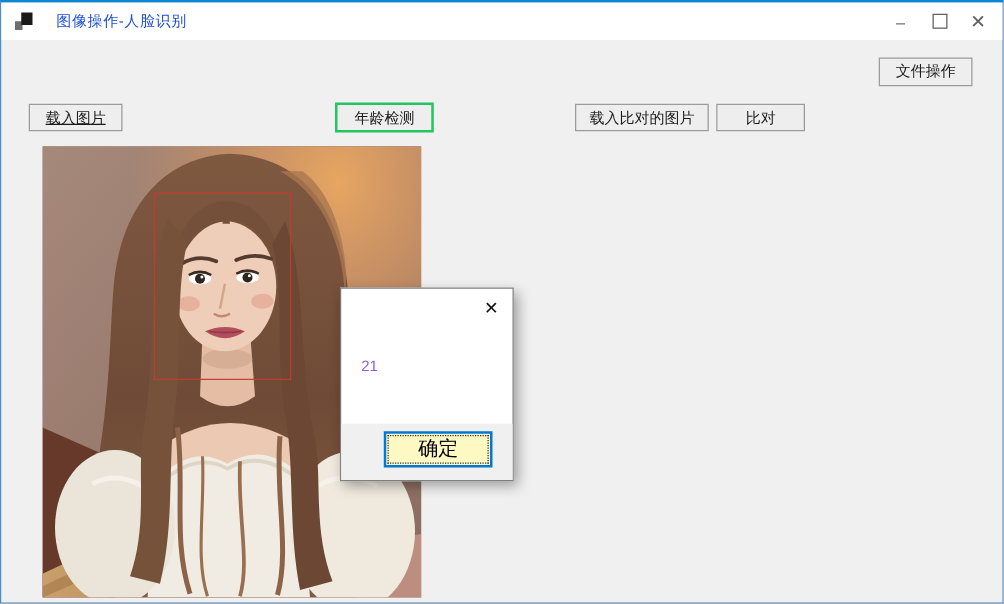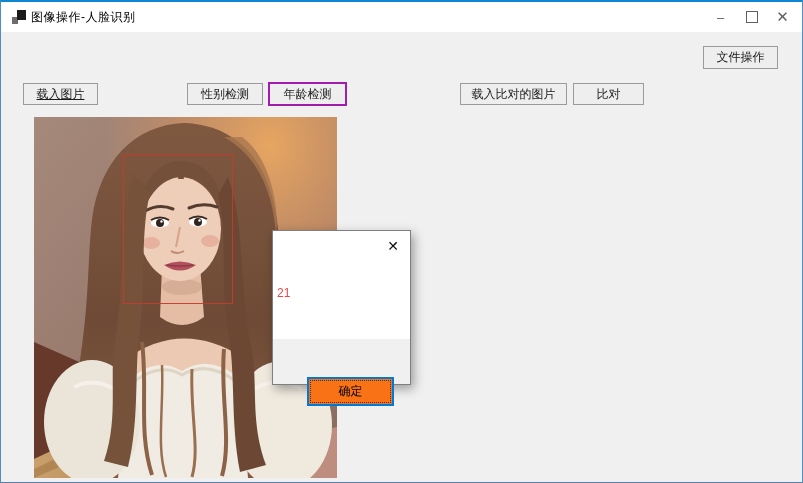--- a/index.html
+++ b/index.html
@@ -3,43 +3,43 @@
 <meta charset="utf-8">
 <style>
   html,body{margin:0;padding:0;background:#cfd4da;font-family:"Liberation Sans","DejaVu Sans",sans-serif;}
   .window{position:relative;width:803px;height:483px;box-sizing:border-box;background:#f0f0f0;
     border-top:2px solid #0e87d3;border-left:1px solid #4d8ec6;border-right:1px solid #4d8ec6;border-bottom:1px solid #5b7ea8;overflow:hidden;}
   
   .titlebar{position:absolute;left:0;top:0;width:100%;height:30px;background:#ffffff;display:flex;align-items:center;}
   .app-icon{position:relative;width:15px;height:14px;margin-left:11px;flex:0 0 auto;}
   .app-icon .sq1{position:absolute;left:0;bottom:0;width:6px;height:7px;background:#6d6d6d;}
   .app-icon .sq2{position:absolute;left:5px;top:0;width:9px;height:10px;background:#1a1a1a;}
-  .title-text{margin-left:4px;font-size:12px;color:#000000;letter-spacing:0.5px;}
+  .title-text{margin-left:18px;font-size:12px;color:#1d4ed8;letter-spacing:0.5px;}
   .win-controls{position:absolute;right:4px;top:0;height:30px;display:flex;}
   .win-btn{width:31px;height:30px;display:flex;align-items:center;justify-content:center;color:#5f5f5f;font-size:13px;cursor:default;}
   .maximize-box{width:10px;height:10px;border:1px solid #5f5f5f;display:inline-block;}
   
   .btn{position:absolute;box-sizing:border-box;background:#eeeeee;border:1px solid #9b9b9b;
     font-size:12px;color:#1a1a1a;display:flex;align-items:center;justify-content:center;
     font-family:"Liberation Sans","DejaVu Sans",sans-serif;padding:0;}
-  .btn.focused{border:2px solid #a21caf;}
+  .btn.focused{border:2px solid #22c55e;}
   
   .photo{position:absolute;left:33px;top:115px;width:303px;height:361px;overflow:hidden;background:#9a7c6e;}
   .photo svg{display:block;}
   .face-box{position:absolute;left:89px;top:37px;width:110px;height:150px;border:1px solid rgba(197,59,46,0.95);box-sizing:border-box;}
   
   .dialog{position:absolute;left:271px;top:228px;width:139px;height:155px;background:#ffffff;
     border:1px solid #7f7f7f;box-sizing:border-box;box-shadow:3px 4px 10px rgba(0,0,0,0.35);}
   .dialog-close{position:absolute;top:5px;right:7px;width:20px;height:20px;display:flex;align-items:center;justify-content:center;
     color:#111;font-size:14px;font-weight:400;cursor:default;}
-  .dialog-result{position:absolute;left:4px;top:55px;font-size:12px;color:#ef4444;}
+  .dialog-result{position:absolute;left:16px;top:55px;font-size:12px;color:#8b5cf6;}
   .dialog-footer{position:absolute;left:0;bottom:0;width:100%;height:45px;background:#f0f0f0;}
   .ok-btn{position:absolute;left:34px;top:114px;width:87px;height:29px;box-sizing:border-box;
-    border:2px solid #0078d7;background:#f97316;font-size:12px;color:#000;
-    display:flex;align-items:center;justify-content:center;outline:1px dotted #333;outline-offset:-4px;margin-top:32px;}
+    border:2px solid #0078d7;background:#fef9c3;font-size:16px;color:#000;
+    display:flex;align-items:center;justify-content:center;outline:1px dotted #333;outline-offset:-4px;}
 </style>
 </head>
 <body>
 
 <div class="window">
 
   <div class="titlebar">
     <span class="app-icon">
         <span class="sq1"></span>
         <span class="sq2"></span>
@@ -50,21 +50,20 @@
       <span class="win-btn">
           <span class="maximize-box"></span>
         </span>
       <span class="win-btn" style="font-size:15px;">✕</span>
     </span>
   </div>
 
   <button class="btn" style="left:702px;top:44px;width:75px;height:23px;">文件操作</button>
 
   <button class="btn" style="left:22px;top:81px;width:75px;height:22px;text-decoration:underline;">载入图片</button>
-  <button class="btn" style="left:186px;top:81px;width:76px;height:22px;">性别检测</button>
   <button class="btn focused" style="left:267px;top:80px;width:79px;height:24px;">年龄检测</button>
 
   <button class="btn" style="left:572px;top:81px;width:71px;height:22px;">比对</button>
   <button class="btn" style="left:459px;top:81px;width:107px;height:22px;">载入比对的图片</button>
 
   <div class="photo">
     <svg width="303" height="361" viewBox="0 0 303 361" xmlns="http://www.w3.org/2000/svg">
       <defs>
         <radialGradient id="glow" cx="0.78" cy="0.08" r="0.55">
           <stop offset="0" stop-color="#e7a express86661"></stop>

